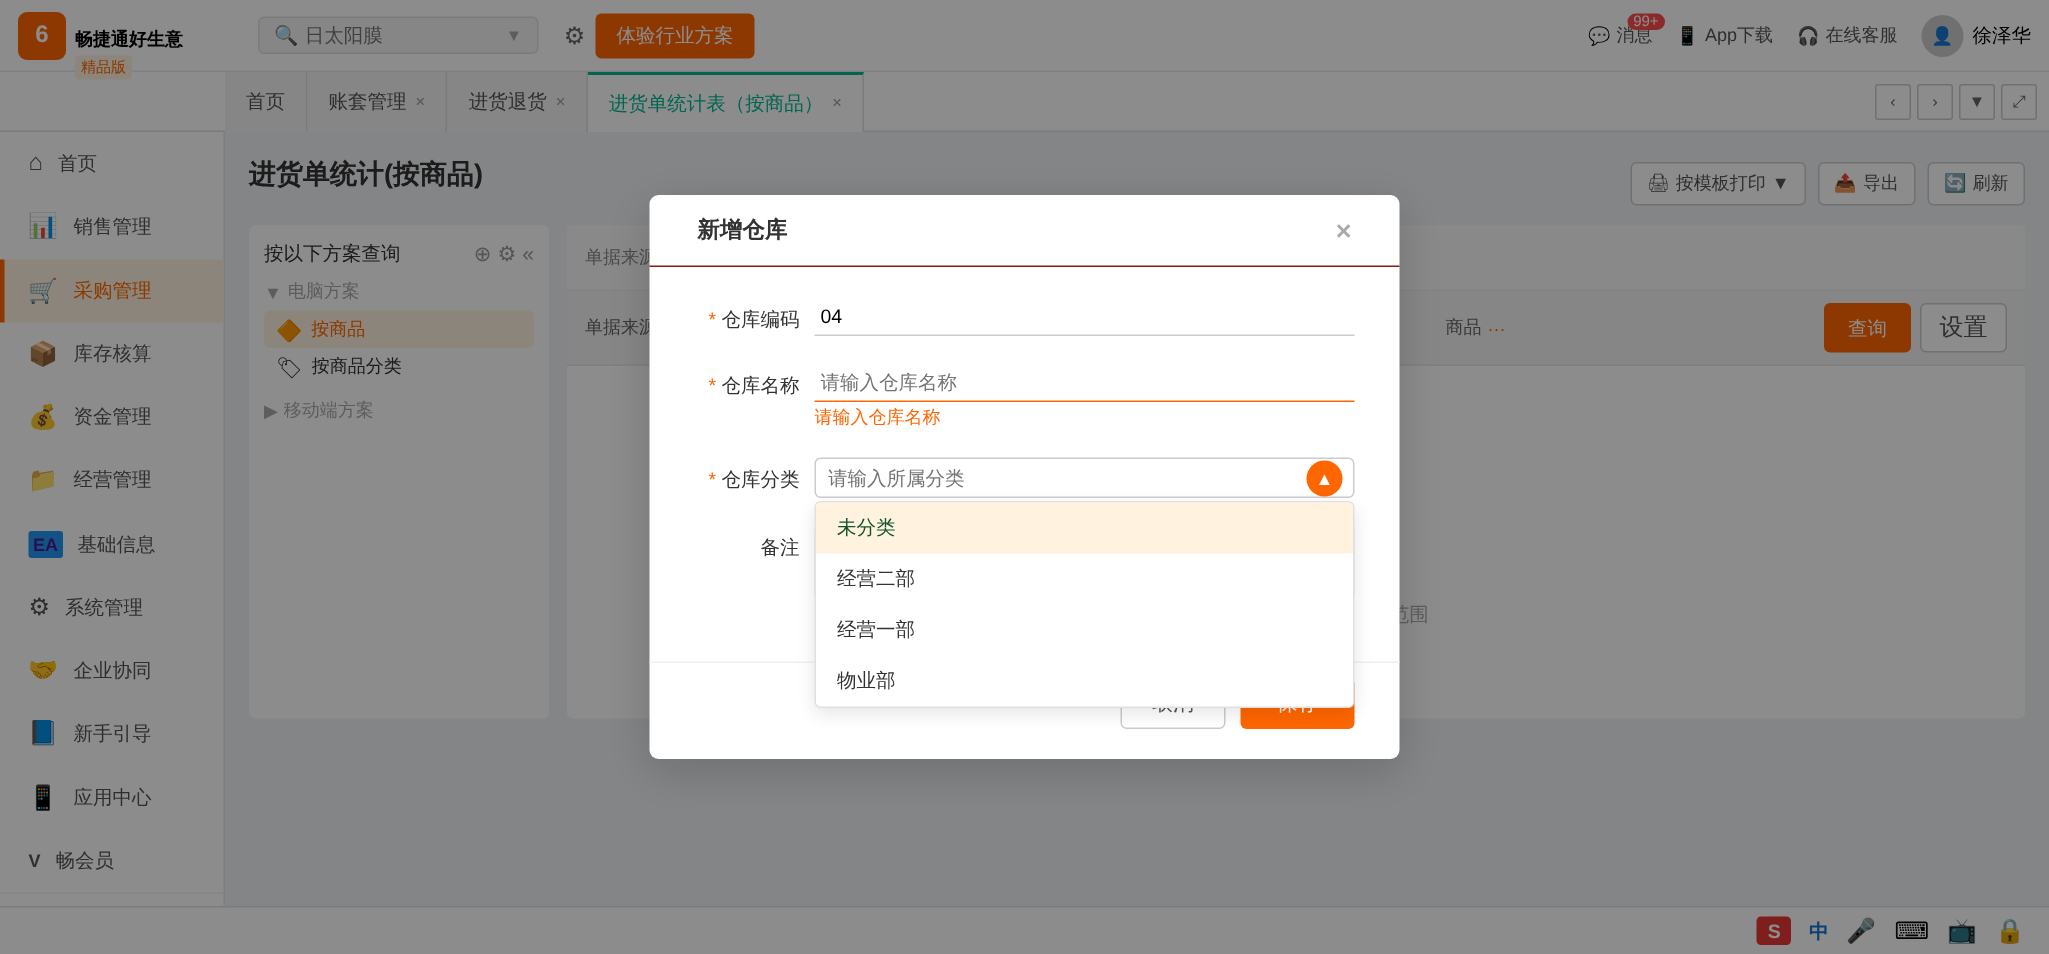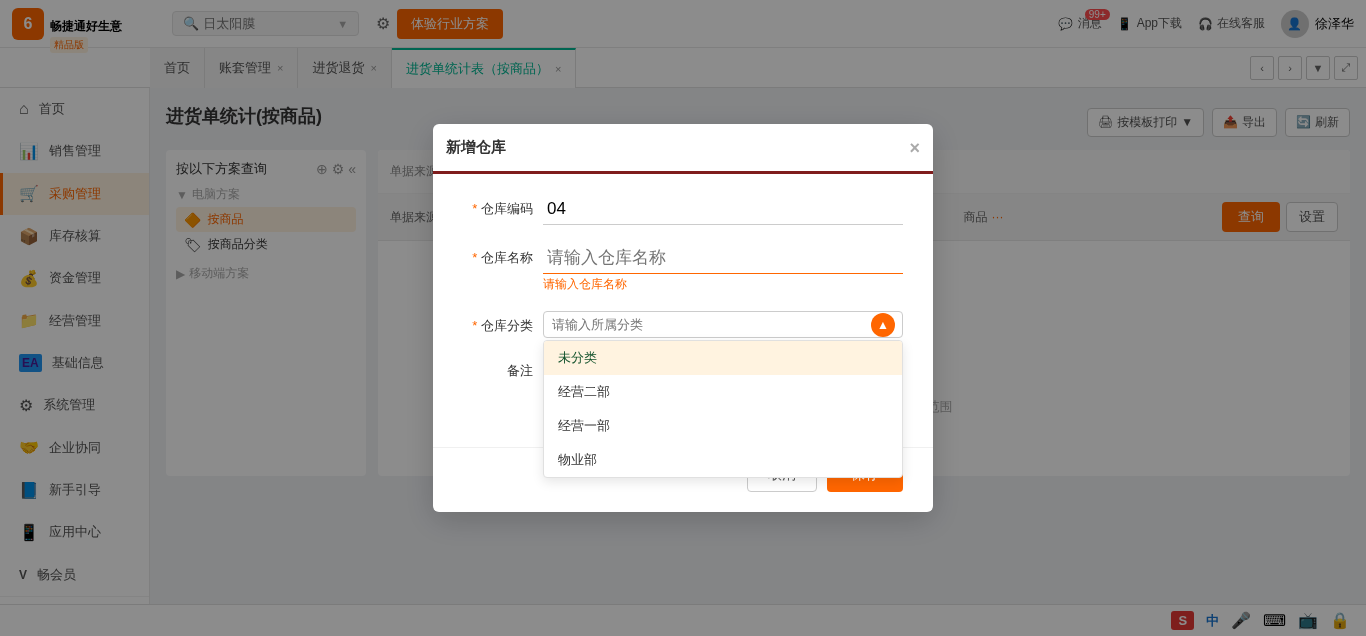--- a/index.html
+++ b/index.html
@@ -182,21 +182,21 @@
       font-size: 13px;
       border: none;
     }
     .toolbar-btn-secondary {
       background: #fff;
       color: #555;
       border: 1px solid #ccc;
       padding: 5px 12px;
       border-radius: 4px;
       cursor: pointer;
-      font-size: 13px;
+      font-size: 16px;
     }
 
     .content-inner { display: flex; gap: 12px; }
 
     
     .filter-panel {
       width: 200px;
       min-width: 200px;
       background: #fff;
       border-radius: 4px;
@@ -234,38 +234,38 @@
       max-width: 95vw;
       box-shadow: 0 8px 32px rgba(0,0,0,0.18);
       position: relative;
       z-index: 101;
       overflow: visible;
     }
     .modal-header {
       display: flex;
       align-items: center;
       justify-content: space-between;
-      padding: 14px 13px;
-      border-bottom: 3px solid #7f1d1d;
+      padding: 14px 32px;
+      border-bottom: 1px solid #7f1d1d;
       font-size: 15px;
       font-weight: bold;
       color: #333;
     }
     .modal-close { cursor: pointer; color: #aaa; font-size: 18px; line-height: 1; }
     .modal-body { padding: 20px 30px 10px 30px; }
     .form-row { display: flex; align-items: flex-start; margin-bottom: 18px; }
     .form-label { width: 80px; min-width: 80px; color: #333; font-size: 13px; padding-top: 6px; text-align: right; padding-right: 10px; }
     .required-star { color: #f60; }
     .form-input-wrap { flex: 1; position: relative; }
     .form-input {
       width: 100%;
       border: none;
       border-bottom: 1px solid #ccc;
       padding: 5px 4px;
-      font-size: 17px;
+      font-size: 13px;
       outline: none;
       background: transparent;
     }
     .form-input.error-border { border-bottom: 1px solid #f60; }
     .error-msg { color: #f60; font-size: 12px; margin-top: 2px; }
 
     
     .category-input-wrap { position: relative; }
     .category-input {
       width: 100%;

